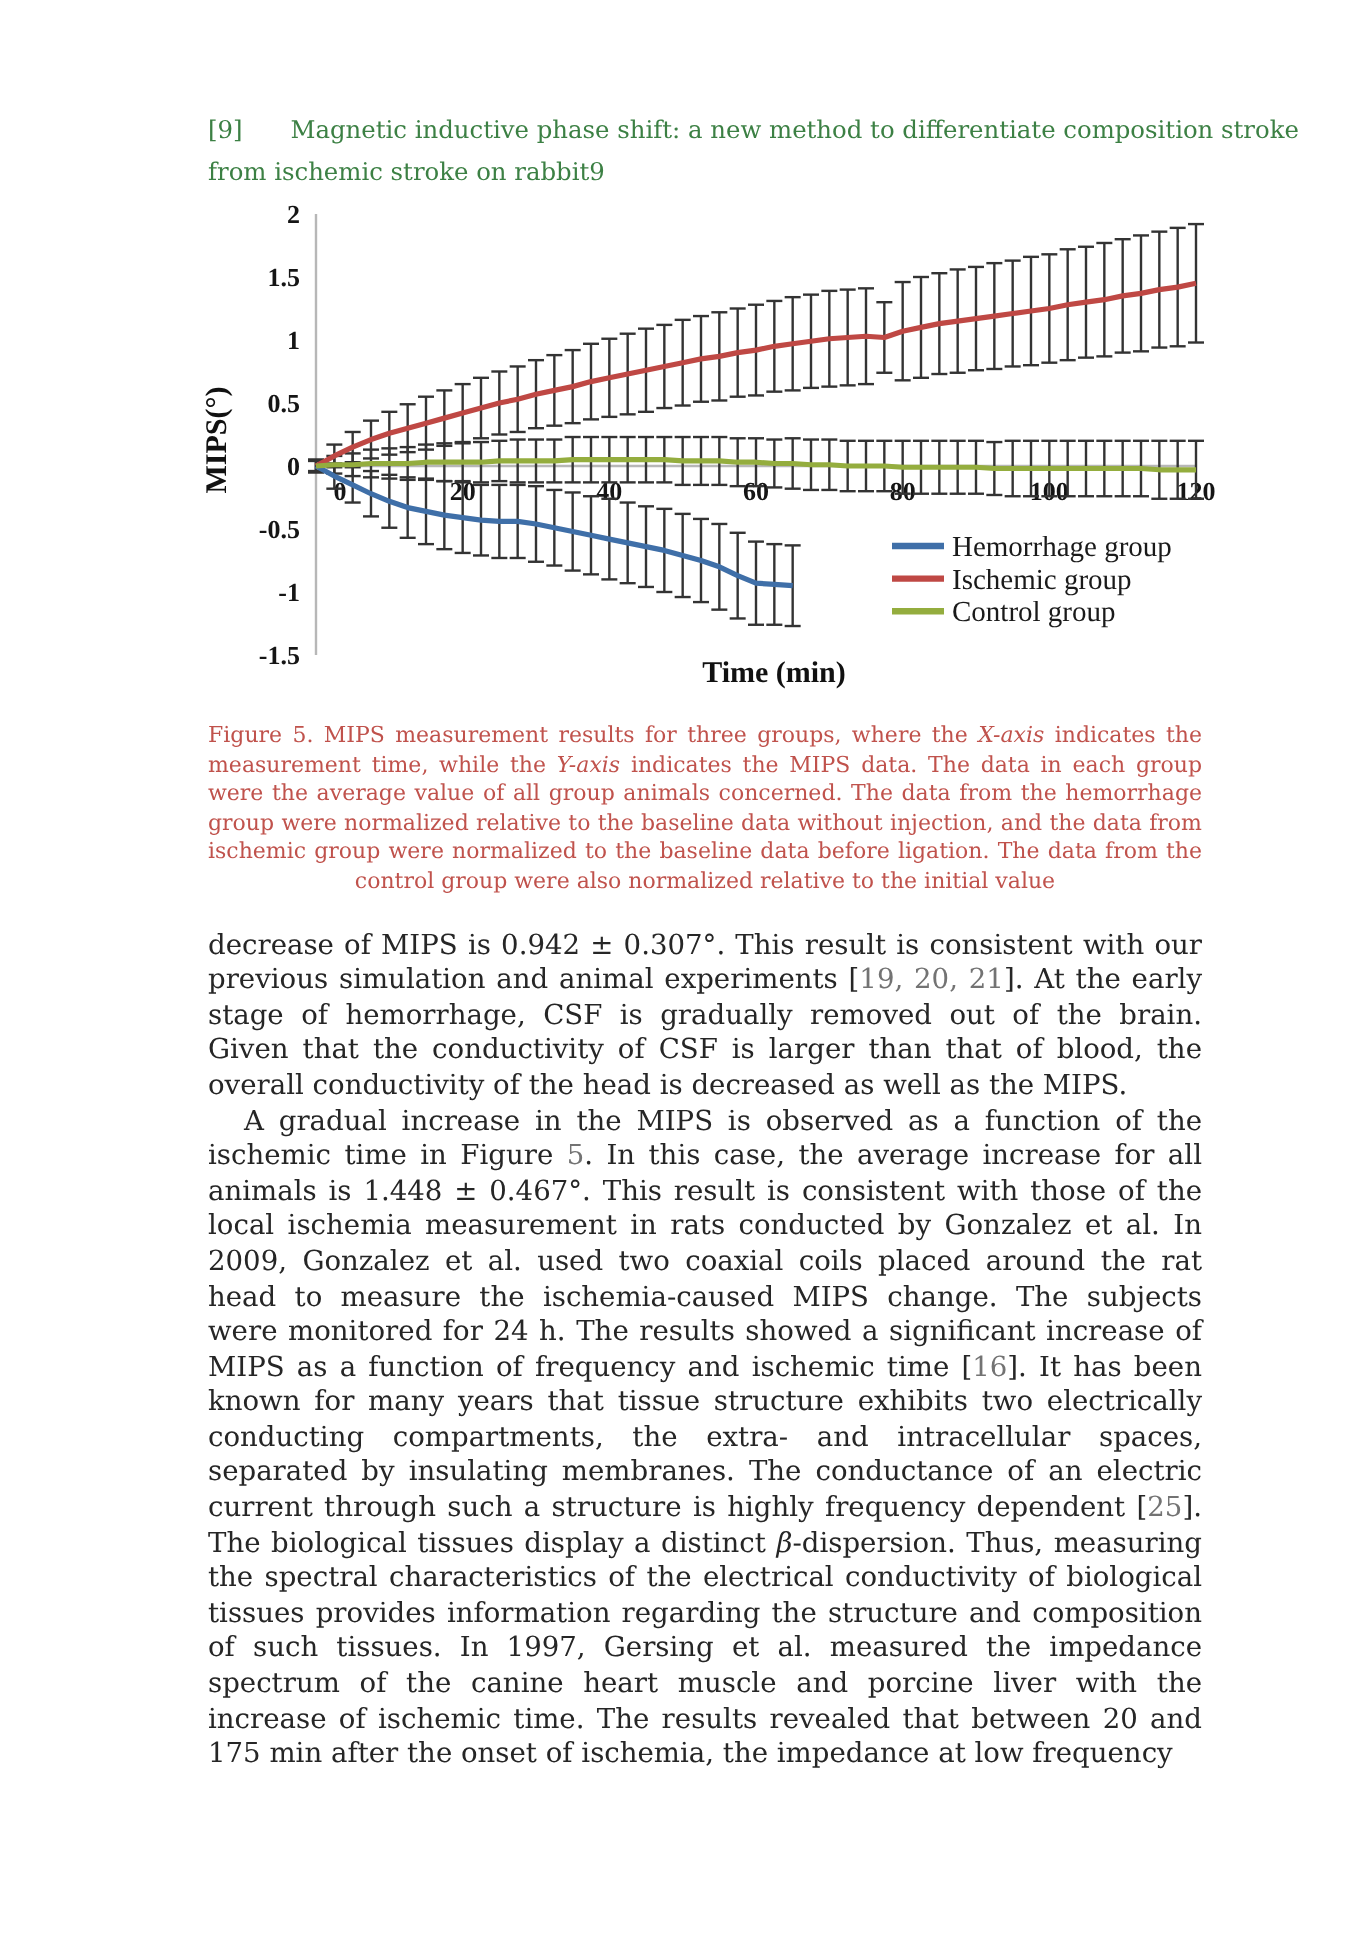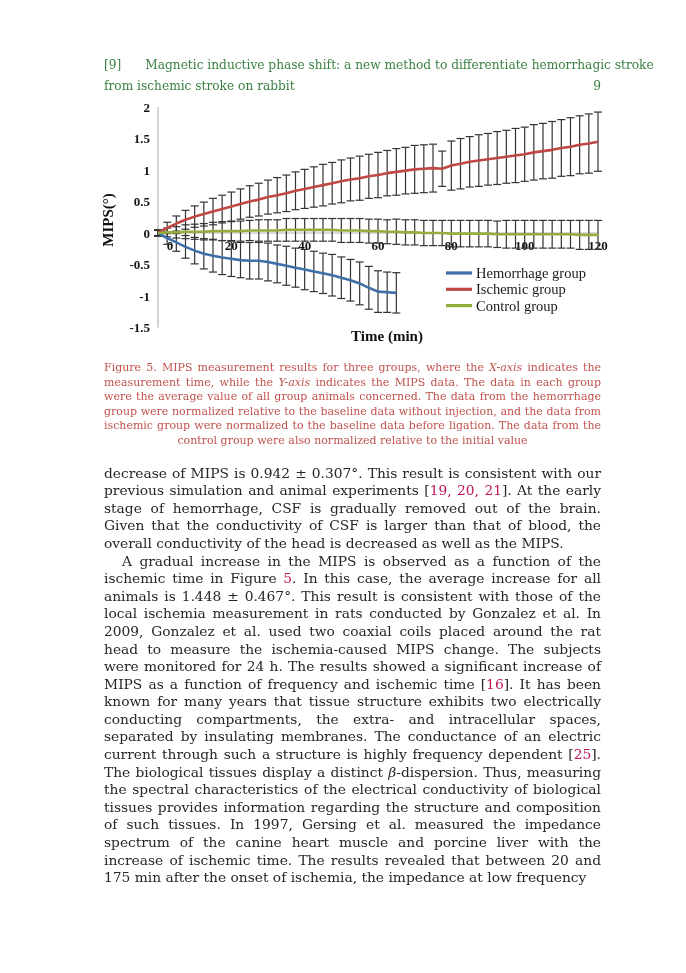--- a/index.html
+++ b/index.html
@@ -3,42 +3,42 @@
 <meta charset="utf-8">
 <style>
   html,body{margin:0;padding:0;}
   body{width:686px;height:973px;background:#ffffff;font-family:"DejaVu Serif",serif;}
   .page{position:relative;width:686px;height:973px;overflow:hidden;background:#ffffff;}
   .content{position:absolute;left:104px;top:55px;width:497px;}
   .running-header{color:#3c8044;font-size:12.2px;line-height:20.5px;}
   .header-row1{display:flex;}
   .header-ref{margin-right:24px;white-space:nowrap;}
   .header-title{white-space:nowrap;}
-  .header-row2{display:flex;justify-content:space-between;}
+  .header-row2{display:flex;}
   .chart-wrap{margin-left:-4px;margin-top:-1px;width:520px;height:258px;}
   svg text{font-family:"Liberation Serif",serif;}
   .tick{font-size:13px;font-weight:700;fill:#151515;}
   .axis-title{font-size:15px;font-weight:700;fill:#111111;}
   .legend-text{font-size:14.5px;fill:#1a1a1a;}
   .caption{margin-top:8px;font-size:11px;line-height:14.6px;color:#c0524c;text-align:justify;text-align-last:center;}
   .bodytext{margin-top:16px;font-size:13.8px;line-height:17.6px;color:#262626;text-align:justify;}
   .para.indent{text-indent:18px;}
-  .seg-ref{color:#be185d;}
+  .seg-ref{color:#737373;}
   .seg-italic{font-style:italic;}
 </style>
 </head>
 <body>
 
 <div class="page">
   <div class="content">
 
     <div class="running-header">
       <div class="header-row1">
         <span class="header-ref">[9]</span>
-        <span class="header-title">Magnetic inductive phase shift: a new method to differentiate hemorrhagic stroke</span>
+        <span class="header-title">Magnetic inductive phase shift: a new method to differentiate composition stroke</span>
       </div>
       <div class="header-row2">
         <span>from ischemic stroke on rabbit</span>
         <span>9</span>
       </div>
     </div>
 
     <div class="chart-wrap">
       <svg width="520" height="258" viewBox="0 0 520 258">
           <line x1="58" y1="12" x2="58" y2="232.5" stroke="#b7b7b7" stroke-width="1.2"></line>

